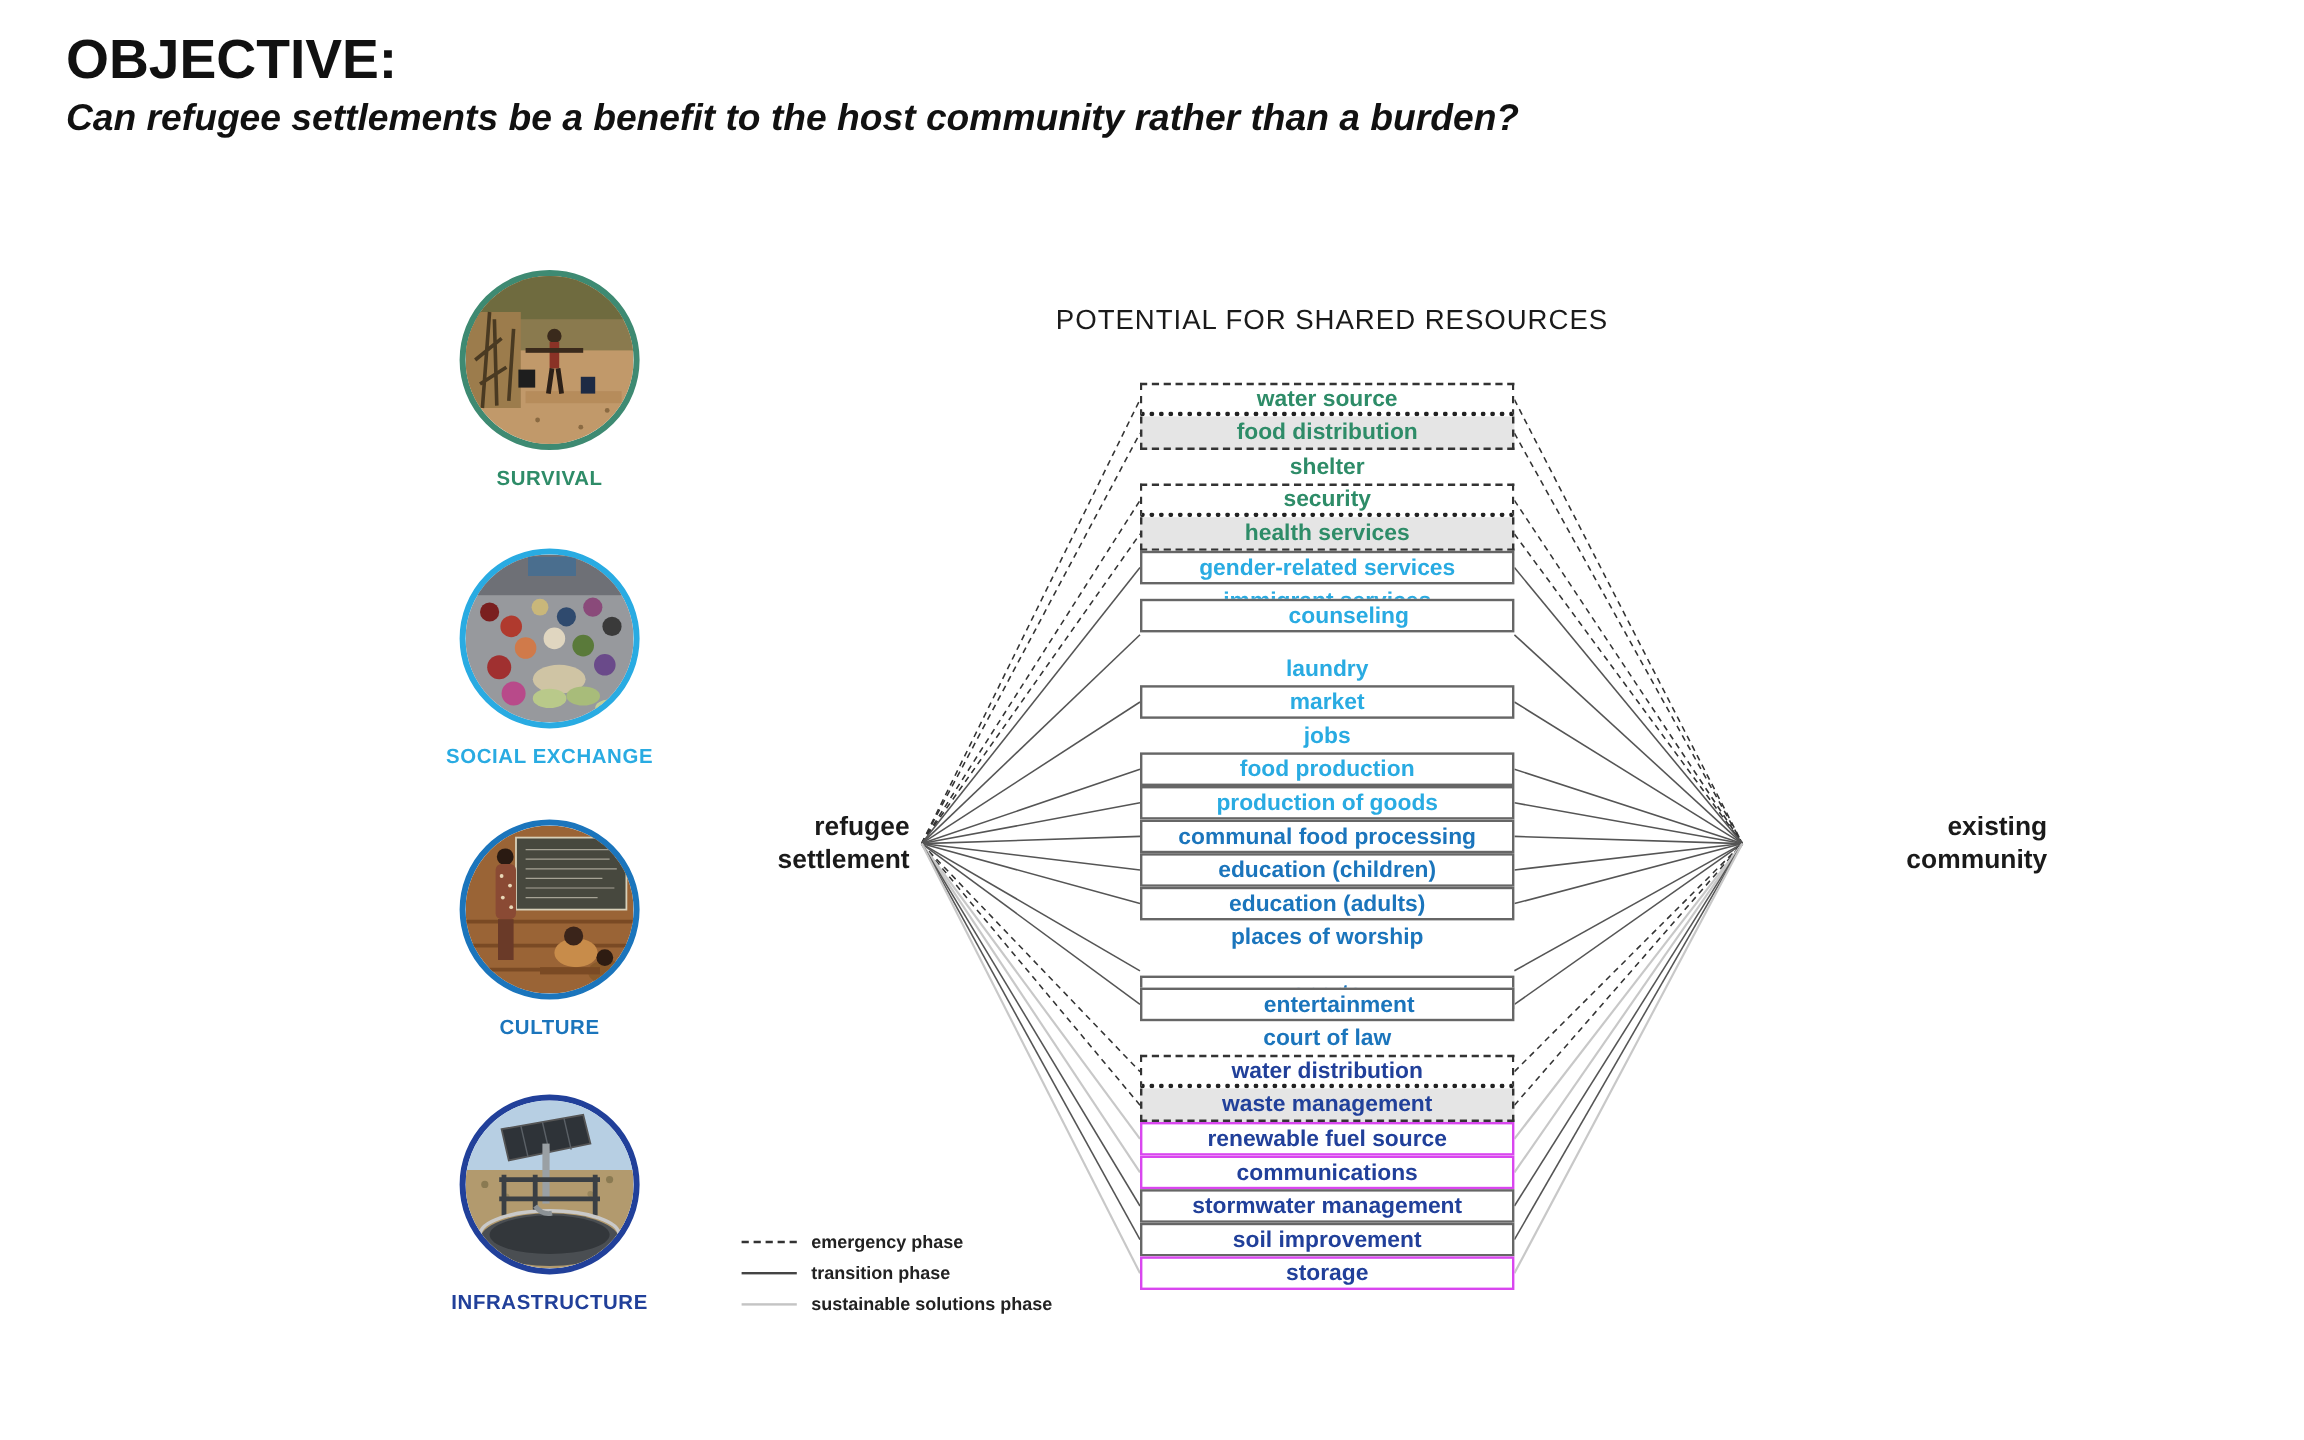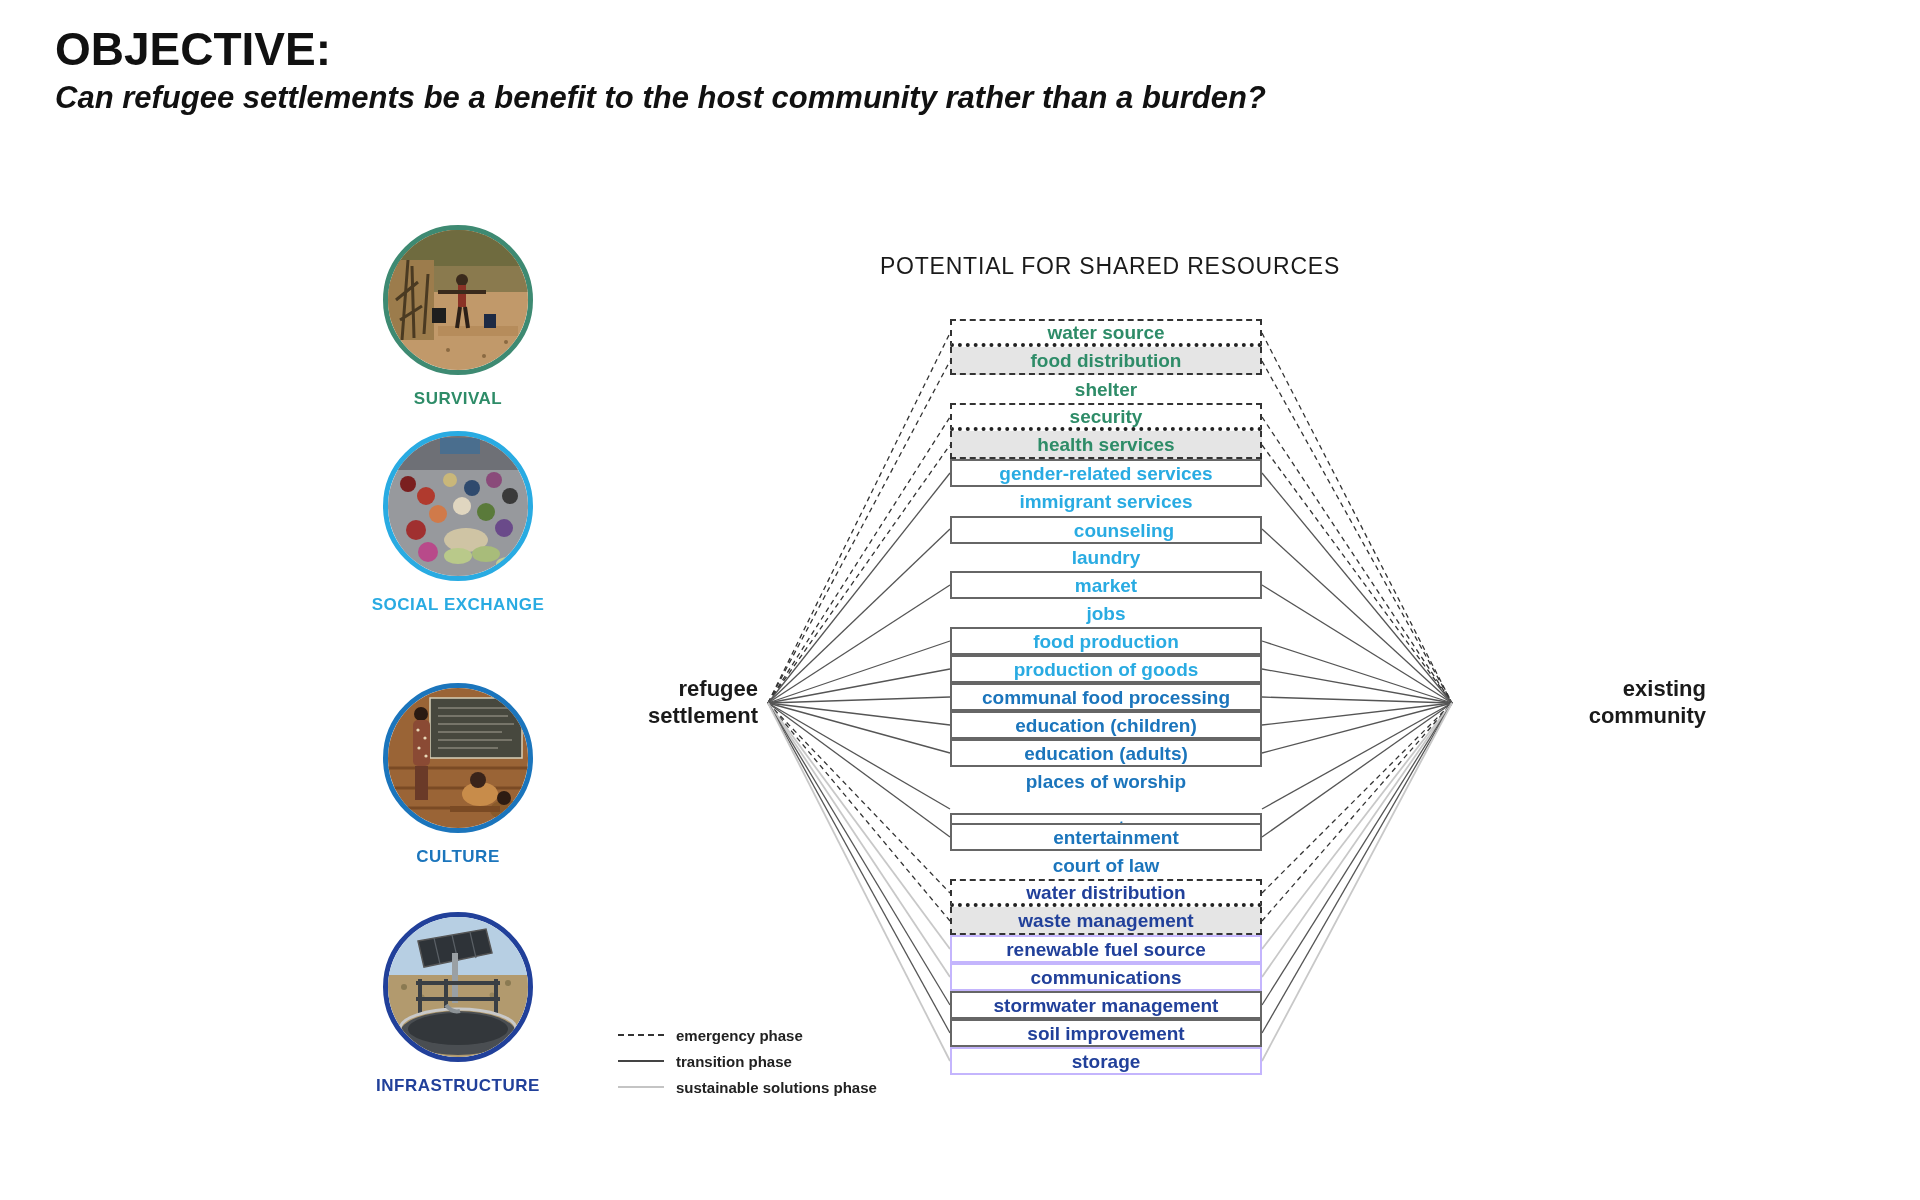--- a/index.html
+++ b/index.html
@@ -31,21 +31,21 @@
   
   .diag-title{position:absolute;left:840px;top:253px;width:540px;text-align:center;
               font-size:23px;font-weight:400;letter-spacing:0.8px;color:#1a1a1a;}
   #lines-svg{position:absolute;left:0;top:0;z-index:1;}
   #rows{position:absolute;left:0;top:0;width:100%;height:100%;z-index:2;pointer-events:none;}
   .rrow{position:absolute;left:950px;width:312px;height:28px;box-sizing:border-box;
         display:flex;align-items:center;justify-content:center;
         font-size:19px;font-weight:700;line-height:1;}
   .box-none{border:none;background:transparent;}
   .box-solid{border:2px solid #666;background:#fff;}
-  .box-light{border:2px solid #c4b5fd;background:#fff;}
+  .box-light{border:2px solid #d946ef;background:#fff;}
   .box-dashed-top{border:2px dashed #333;border-bottom:4px dotted #222;background:#fff;}
   .box-dashed-bottom{border:2px dashed #333;border-top:none;background:#e5e5e5;}
   .g-green{color:#2E8C68;}
   .g-cyan{color:#29ABE2;}
   .g-blue{color:#1B75BC;}
   .g-navy{color:#21409A;}
 
   .ln-emergency{stroke:#333;stroke-width:1.3;stroke-dasharray:5 4;fill:none;}
   .ln-transition{stroke:#555;stroke-width:1.3;fill:none;}
   .ln-sustainable{stroke:#c8c8c8;stroke-width:1.8;fill:none;}
@@ -88,21 +88,21 @@
         <rect x="44" y="78" width="14" height="15" fill="#1e1e1e"></rect>
         <rect x="96" y="84" width="12" height="14" fill="#1d2a44"></rect>
         <circle cx="60" cy="120" r="2" fill="#8a6a42"></circle>
           <circle cx="96" cy="126" r="2" fill="#8a6a42"></circle>
         <circle cx="118" cy="112" r="2" fill="#8a6a42"></circle>
       </svg>
     </div>
     <div class="cat-label lbl-survival">SURVIVAL</div>
   </div>
 
-  <div class="category" style="top:431px">
+  <div class="category" style="top:457px">
     <div class="circle ring-social">
       <svg viewBox="0 0 140 140">
         <rect width="140" height="140" fill="#97999d"></rect>
         <rect y="0" width="140" height="34" fill="#6e7076"></rect>
         <rect x="52" y="2" width="40" height="16" fill="#4a6e8e"></rect>
         <circle cx="20" cy="48" r="8" fill="#7a1f1f"></circle>
           <circle cx="38" cy="60" r="9" fill="#b03a2e"></circle>
         <circle cx="62" cy="44" r="7" fill="#c9b77a"></circle>
           <circle cx="84" cy="52" r="8" fill="#2f4a6e"></circle>
         <circle cx="106" cy="44" r="8" fill="#8a4a7a"></circle>
@@ -217,21 +217,21 @@
     </svg>
 
   <div id="rows">
       <div class="rrow box-dashed-top g-green" style="top: 319px;">water source</div>
       <div class="rrow box-dashed-bottom g-green" style="top: 347px;">food distribution</div>
       <div class="rrow box-none g-green" style="top: 375px;">shelter</div>
       <div class="rrow box-dashed-top g-green" style="top: 403px;">security</div>
       <div class="rrow box-dashed-bottom g-green" style="top: 431px;">health services</div>
       <div class="rrow box-solid g-cyan" style="top: 459px;">gender-related services</div>
       <div class="rrow box-none g-cyan" style="top: 487px;">immigrant services</div>
-      <div class="rrow box-solid g-cyan" style="top: 516px; padding-left: 36px;">counseling</div>
+      <div class="rrow box-solid g-cyan" style="top: 499px; padding-left: 36px;">counseling</div>
       <div class="rrow box-none g-cyan" style="top: 543px;">laundry</div>
       <div class="rrow box-solid g-cyan" style="top: 571px;">market</div>
       <div class="rrow box-none g-cyan" style="top: 599px;">jobs</div>
       <div class="rrow box-solid g-cyan" style="top: 627px;">food production</div>
       <div class="rrow box-solid g-cyan" style="top: 655px;">production of goods</div>
       <div class="rrow box-solid g-blue" style="top: 683px;">communal food processing</div>
       <div class="rrow box-solid g-blue" style="top: 711px;">education (children)</div>
       <div class="rrow box-solid g-blue" style="top: 739px;">education (adults)</div>
       <div class="rrow box-none g-blue" style="top: 767px;">places of worship</div>
       <div class="rrow box-solid g-blue" style="top: 813px;">sports</div>

